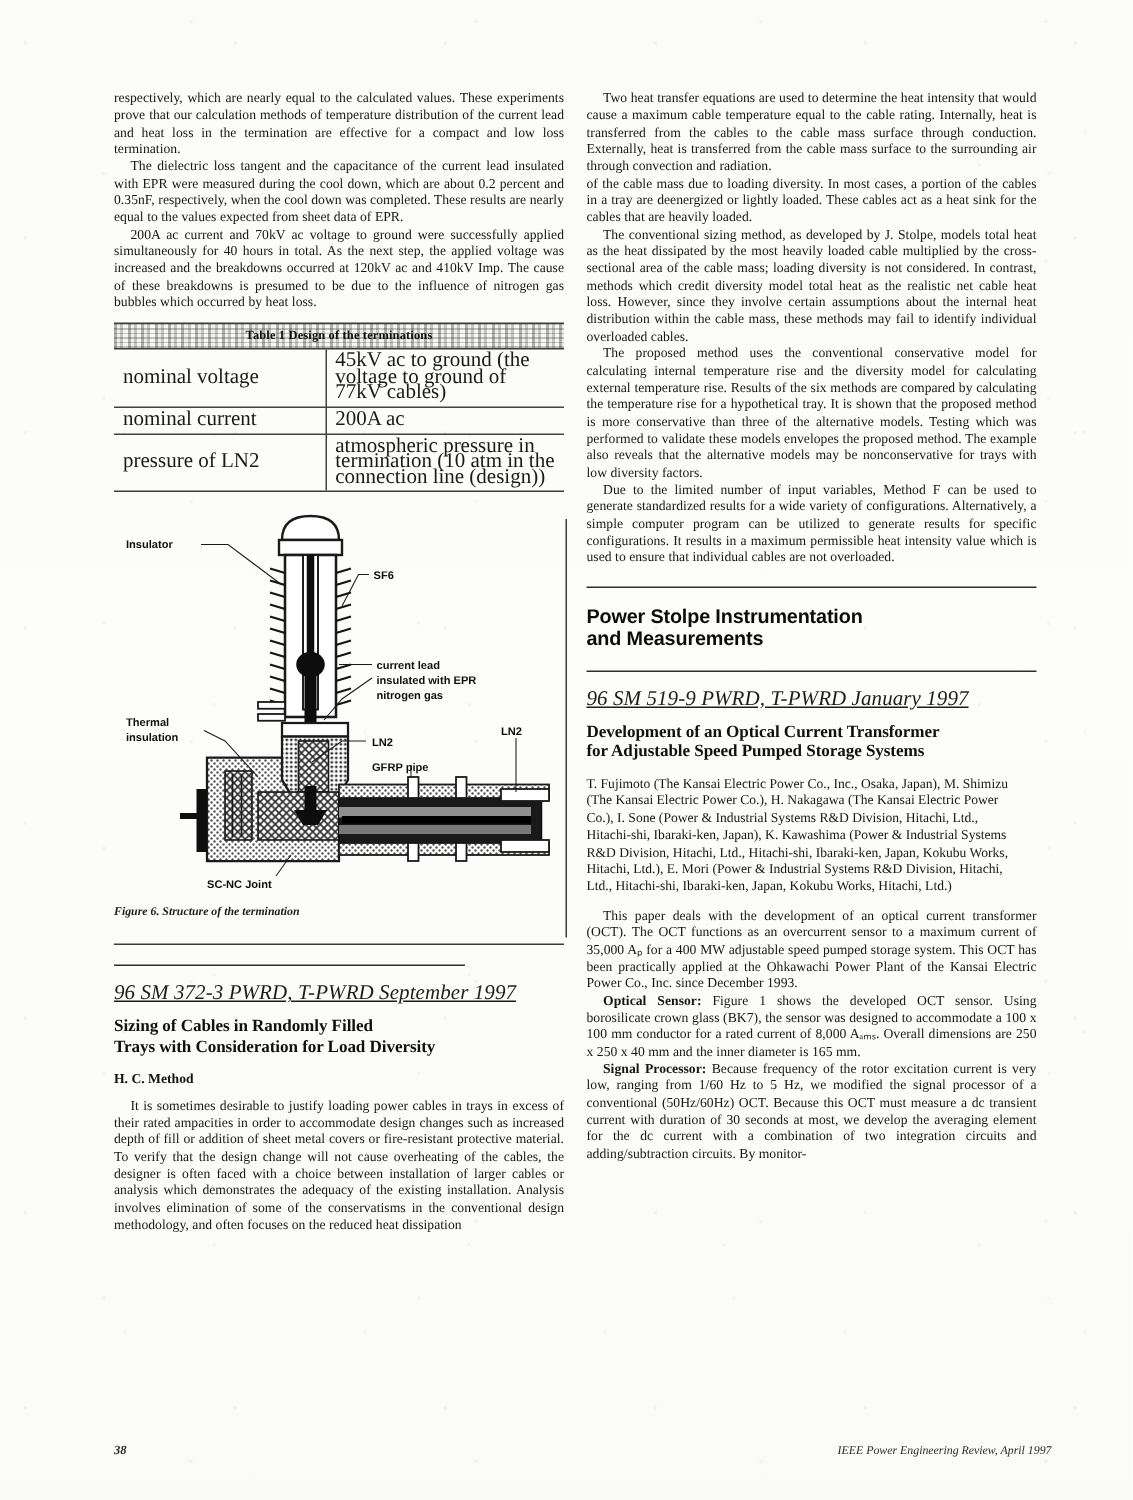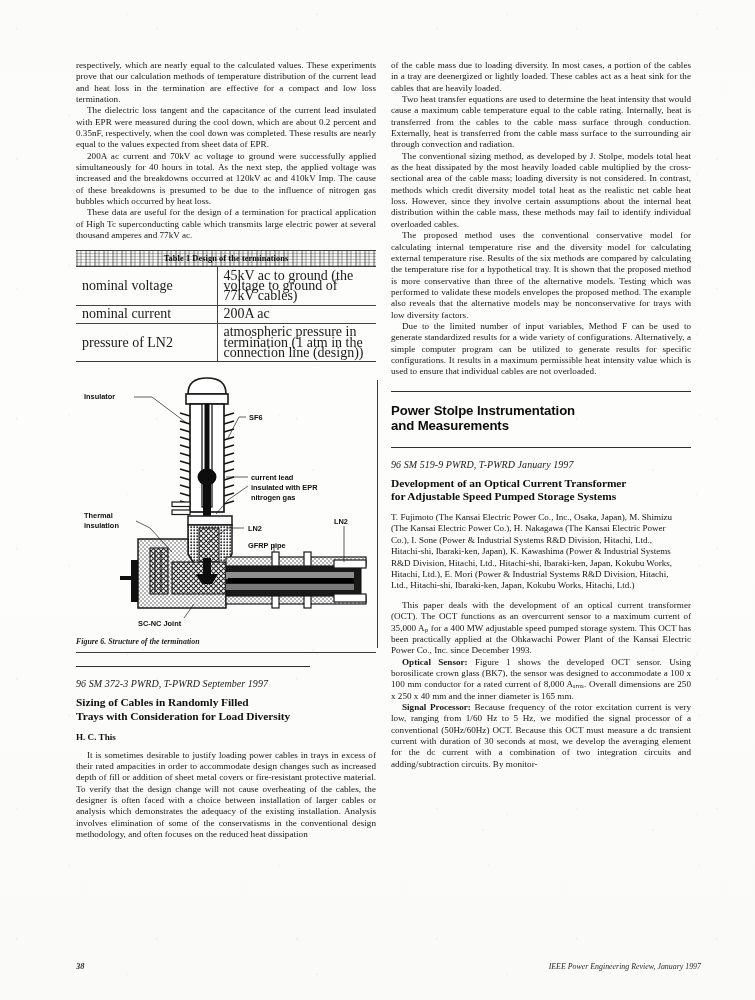--- a/index.html
+++ b/index.html
@@ -85,21 +85,21 @@
     color: #1a1a1a;
   }
   table.spec tr:last-child td { border-bottom: none; }
   table.spec td.k { width: 47%; border-right: 1px solid #434343; }
   table.spec td.v { width: 53%; margin-top: 40px; }
 
   
   .figure-box {
     margin-top: 14px;
     border-bottom: 1.1px solid #3b3b3b;
-    padding-bottom: 6px;
+    padding-bottom: 17px;
     position: relative;
   }
   .figure-box::after {
     content: "";
     position: absolute;
     right: -2px; top: 4px; bottom: 4px;
     width: 1.1px;
     background: #3b3b3b;
   }
   .fig-caption {
@@ -113,25 +113,26 @@
   
   hr.sep {
     border: none;
     border-top: 1.15px solid #2e2e2e;
     margin: 13px 0 11px 0;
     width: 100%;
   }
   hr.sep.short { width: 78%; margin-left: 0; }
 
   .paper-id {
-    font-size: 10px;
+    font-size: 14px;
     font-style: italic;
     margin: 0 0 7px 0;
     color: #1d1d1d;
     letter-spacing: 0.05px;
+    text-decoration: underline;
   }
   h2.paper-title {
     font-size: 11.4px;
     font-weight: bold;
     line-height: 13.6px;
     margin: 0 0 8px 0;
     letter-spacing: -0.05px;
     color: #101010;
   }
   h3.author-line {
@@ -193,37 +194,36 @@
 
 <div id="scan-page"></div>
 
 <div id="page-frame">
 
   <div class="col" id="col-left">
 
     <p class="body">respectively, which are nearly equal to the calculated values. These experiments prove that our calculation methods of temperature distribution of the current lead and heat loss in the termination are effective for a compact and low loss termination.</p>
     <p class="body indent">The dielectric loss tangent and the capacitance of the current lead insulated with EPR were measured during the cool down, which are about 0.2 percent and 0.35nF, respectively, when the cool down was completed. These results are nearly equal to the values expected from sheet data of EPR.</p>
     <p class="body indent">200A ac current and 70kV ac voltage to ground were successfully applied simultaneously for 40 hours in total. As the next step, the applied voltage was increased and the breakdowns occurred at 120kV ac and 410kV Imp. The cause of these breakdowns is presumed to be due to the influence of nitrogen gas bubbles which occurred by heat loss.</p>
-    <p class="body indent">These data are useful for the design of a termination for practical application of High Tc superconducting cable which transmits large electric power at several thousand amperes and 77kV ac.</p>
 
     <div class="tbl-wrap">
       <div class="tbl-caption">Table 1 Design of the terminations</div>
       <table class="spec">
         <tbody>
           <tr>
             <td class="k">nominal voltage</td>
             <td class="v">45kV ac to ground (the voltage to ground of 77kV cables)</td>
           </tr>
           <tr>
             <td class="k">nominal current</td>
             <td class="v">200A ac</td>
           </tr>
           <tr>
             <td class="k">pressure of LN2</td>
-            <td class="v">atmospheric pressure in termination (1 atm in the connection line (design))</td>
+            <td class="v">atmospheric pressure in termination (10 atm in the connection line (design))</td>
           </tr>
         </tbody>
       </table>
     </div>
 
     <div class="figure-box">
       <svg class="termination" width="300" height="258" viewBox="0 0 300 258">
         <defs>
           <pattern id="hatchX" width="5" height="5" patternUnits="userSpaceOnUse">
             <rect width="5" height="5" fill="#ffffff"></rect>
@@ -349,28 +349,28 @@
       <div class="fig-caption">Figure 6. Structure of the termination</div>
     </div>
 
     <hr class="sep short">
 
     <p class="paper-id">96 SM 372-3 PWRD, T-PWRD September 1997</p>
     <h2 class="paper-title">
       <span>Sizing of Cables in Randomly Filled</span><br>
       <span>Trays with Consideration for Load Diversity</span>
     </h2>
-    <h3 class="author-line">H. C. This</h3>
+    <h3 class="author-line">H. C. Method</h3>
     <p class="body indent">It is sometimes desirable to justify loading power cables in trays in excess of their rated ampacities in order to accommodate design changes such as increased depth of fill or addition of sheet metal covers or fire-resistant protective material. To verify that the design change will not cause overheating of the cables, the designer is often faced with a choice between installation of larger cables or analysis which demonstrates the adequacy of the existing installation. Analysis involves elimination of some of the conservatisms in the conventional design methodology, and often focuses on the reduced heat dissipation</p>
   </div>
 
   <div class="col" id="col-right">
 
+    <p class="body indent">Two heat transfer equations are used to determine the heat intensity that would cause a maximum cable temperature equal to the cable rating. Internally, heat is transferred from the cables to the cable mass surface through conduction. Externally, heat is transferred from the cable mass surface to the surrounding air through convection and radiation.</p>
     <p class="body">of the cable mass due to loading diversity. In most cases, a portion of the cables in a tray are deenergized or lightly loaded. These cables act as a heat sink for the cables that are heavily loaded.</p>
-    <p class="body indent">Two heat transfer equations are used to determine the heat intensity that would cause a maximum cable temperature equal to the cable rating. Internally, heat is transferred from the cables to the cable mass surface through conduction. Externally, heat is transferred from the cable mass surface to the surrounding air through convection and radiation.</p>
     <p class="body indent">The conventional sizing method, as developed by J. Stolpe, models total heat as the heat dissipated by the most heavily loaded cable multiplied by the cross-sectional area of the cable mass; loading diversity is not considered. In contrast, methods which credit diversity model total heat as the realistic net cable heat loss. However, since they involve certain assumptions about the internal heat distribution within the cable mass, these methods may fail to identify individual overloaded cables.</p>
     <p class="body indent">The proposed method uses the conventional conservative model for calculating internal temperature rise and the diversity model for calculating external temperature rise. Results of the six methods are compared by calculating the temperature rise for a hypothetical tray. It is shown that the proposed method is more conservative than three of the alternative models. Testing which was performed to validate these models envelopes the proposed method. The example also reveals that the alternative models may be nonconservative for trays with low diversity factors.</p>
     <p class="body indent">Due to the limited number of input variables, Method F can be used to generate standardized results for a wide variety of configurations. Alternatively, a simple computer program can be utilized to generate results for specific configurations. It results in a maximum permissible heat intensity value which is used to ensure that individual cables are not overloaded.</p>
 
     <hr class="sep">
 
     <h1 class="section-heading">
       <span>Power Stolpe Instrumentation</span><br>
       <span>and Measurements</span>
     </h1>
@@ -386,15 +386,15 @@
     <p class="affil"><span>T. Fujimoto (The Kansai Electric Power Co., Inc., Osaka, Japan), M. Shimizu (The Kansai Electric Power Co.), H. Nakagawa (The Kansai Electric Power Co.), I. Sone (Power &amp; Industrial Systems R&amp;D Division, Hitachi, Ltd., Hitachi-shi, Ibaraki-ken, Japan), K. Kawashima (Power &amp; Industrial Systems R&amp;D Division, Hitachi, Ltd., Hitachi-shi, Ibaraki-ken, Japan, Kokubu Works, Hitachi, Ltd.), E. Mori (Power &amp; Industrial Systems R&amp;D Division, Hitachi, Ltd., Hitachi-shi, Ibaraki-ken, Japan, Kokubu Works, Hitachi, Ltd.)</span></p>
 
     <p class="body indent">This paper deals with the development of an optical current transformer (OCT). The OCT functions as an overcurrent sensor to a maximum current of 35,000 Aₚ for a 400 MW adjustable speed pumped storage system. This OCT has been practically applied at the Ohkawachi Power Plant of the Kansai Electric Power Co., Inc. since December 1993.</p>
 
     <p class="body indent"><b class="runin">Optical Sensor:</b><span> Figure 1 shows the developed OCT sensor. Using borosilicate crown glass (BK7), the sensor was designed to accommodate a 100 x 100 mm conductor for a rated current of 8,000 Aₐₘₛ. Overall dimensions are 250 x 250 x 40 mm and the inner diameter is 165 mm.</span></p>
 
     <p class="body indent"><b class="runin">Signal Processor:</b><span> Because frequency of the rotor excitation current is very low, ranging from 1/60 Hz to 5 Hz, we modified the signal processor of a conventional (50Hz/60Hz) OCT. Because this OCT must measure a dc transient current with duration of 30 seconds at most, we develop the averaging element for the dc current with a combination of two integration circuits and adding/subtraction circuits. By monitor-</span></p>
   </div>
 
   <div id="footer-page-no">38</div>
-  <div id="footer-journal">IEEE Power Engineering Review, January 1997</div>
+  <div id="footer-journal">IEEE Power Engineering Review, April 1997</div>
 
 </div>
 
 </body></html>

